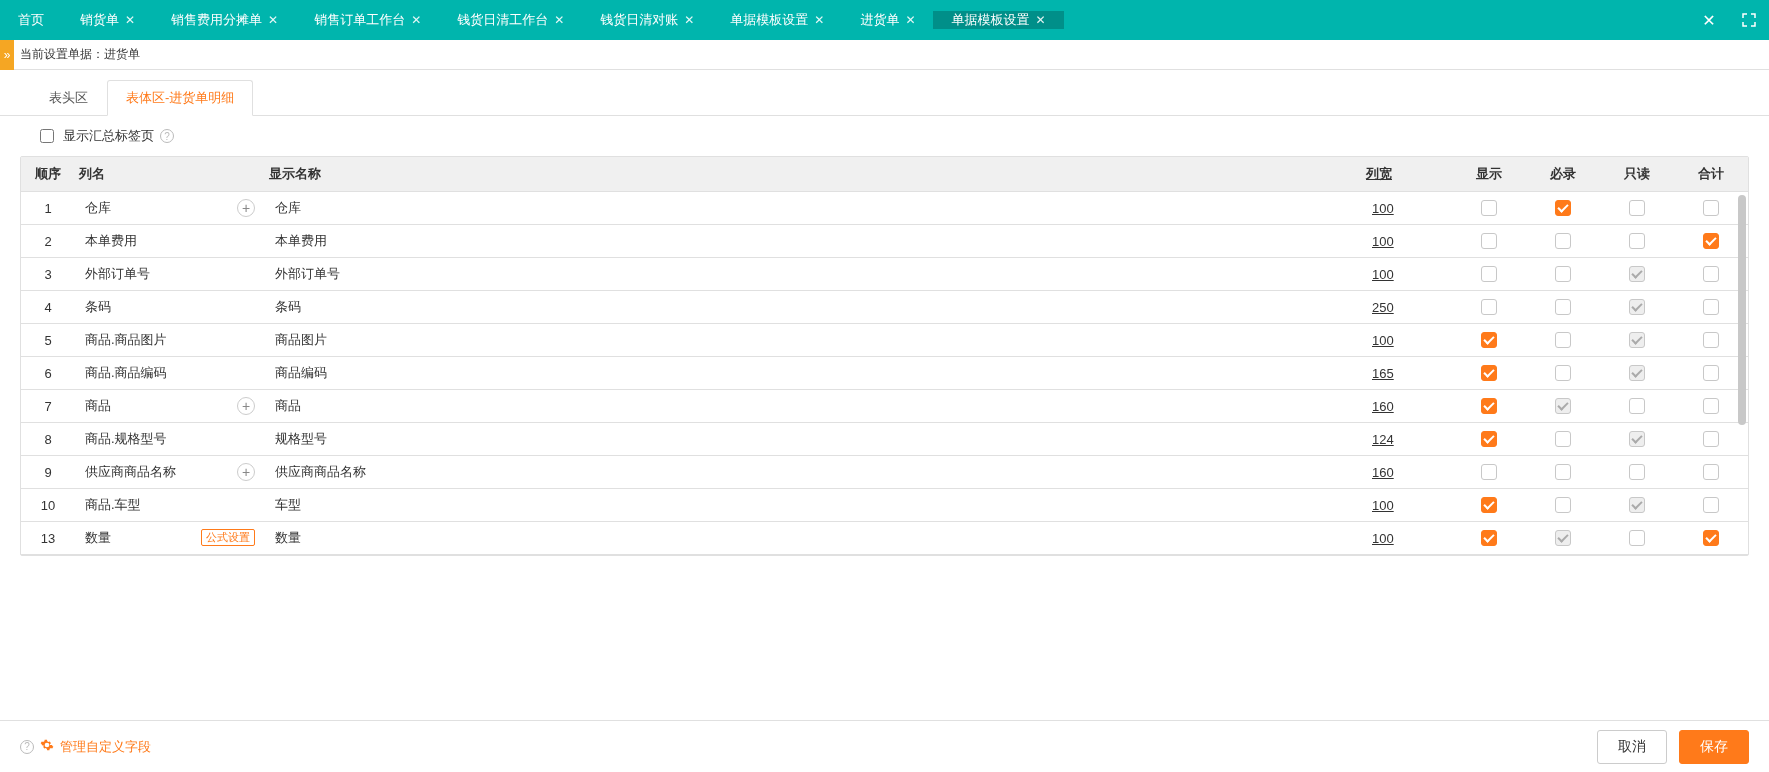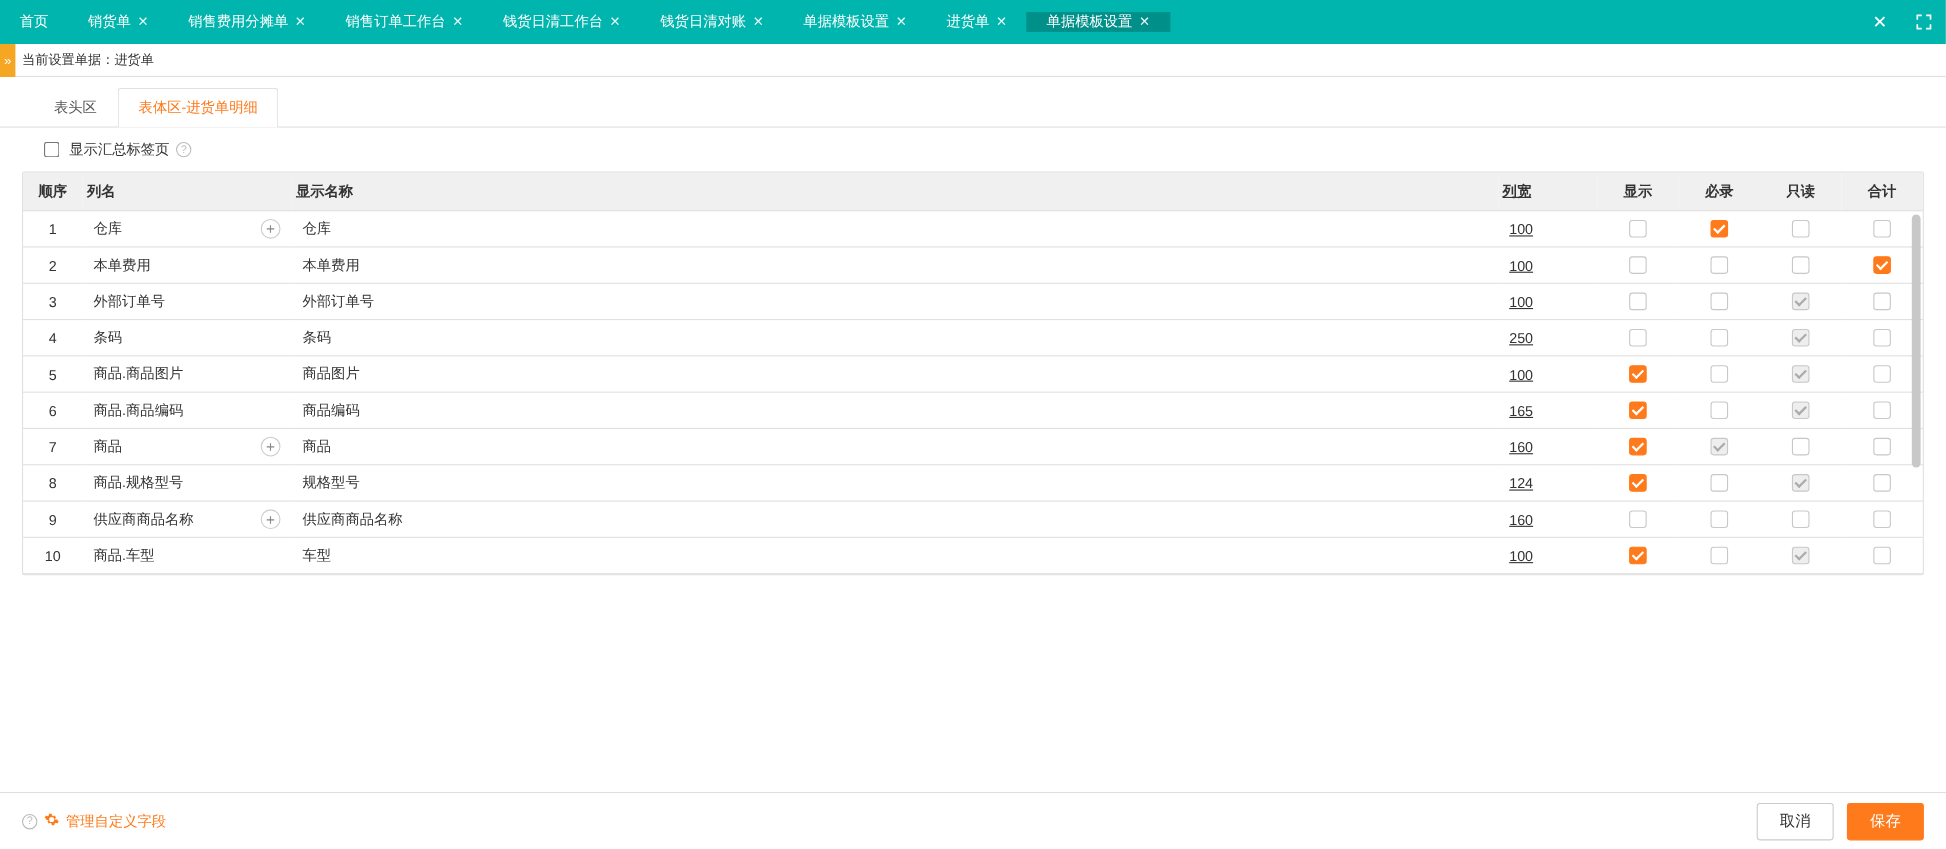--- a/index.html
+++ b/index.html
@@ -367,20 +367,30 @@
         <tr>
           <td class="col-seq">10</td>
           <td class="col-name"><span>商品.车型</span></td>
           <td>车型</td>
           <td class="col-width">100</td>
           <td class="col-chk"><span class="chk checked"></span></td>
           <td class="col-chk"><span class="chk"></span></td>
           <td class="col-chk"><span class="chk disabled checked"></span></td>
           <td class="col-chk"><span class="chk"></span></td>
         </tr>
+        <tr>
+          <td class="col-seq">13</td>
+          <td class="col-name"><span>数量</span><span class="formula-tag">公式设置</span></td>
+          <td>数量</td>
+          <td class="col-width">100</td>
+          <td class="col-chk"><span class="chk checked"></span></td>
+          <td class="col-chk"><span class="chk disabled checked"></span></td>
+          <td class="col-chk"><span class="chk"></span></td>
+          <td class="col-chk"><span class="chk checked"></span></td>
+        </tr>
       </tbody>
   </table>
   <div class="scrollbar"></div>
 </div>
 
 <div class="spacer-bottom"></div>
 
 <div class="footer">
   <div class="footer-left">
     <span class="help-circle q">?</span>

